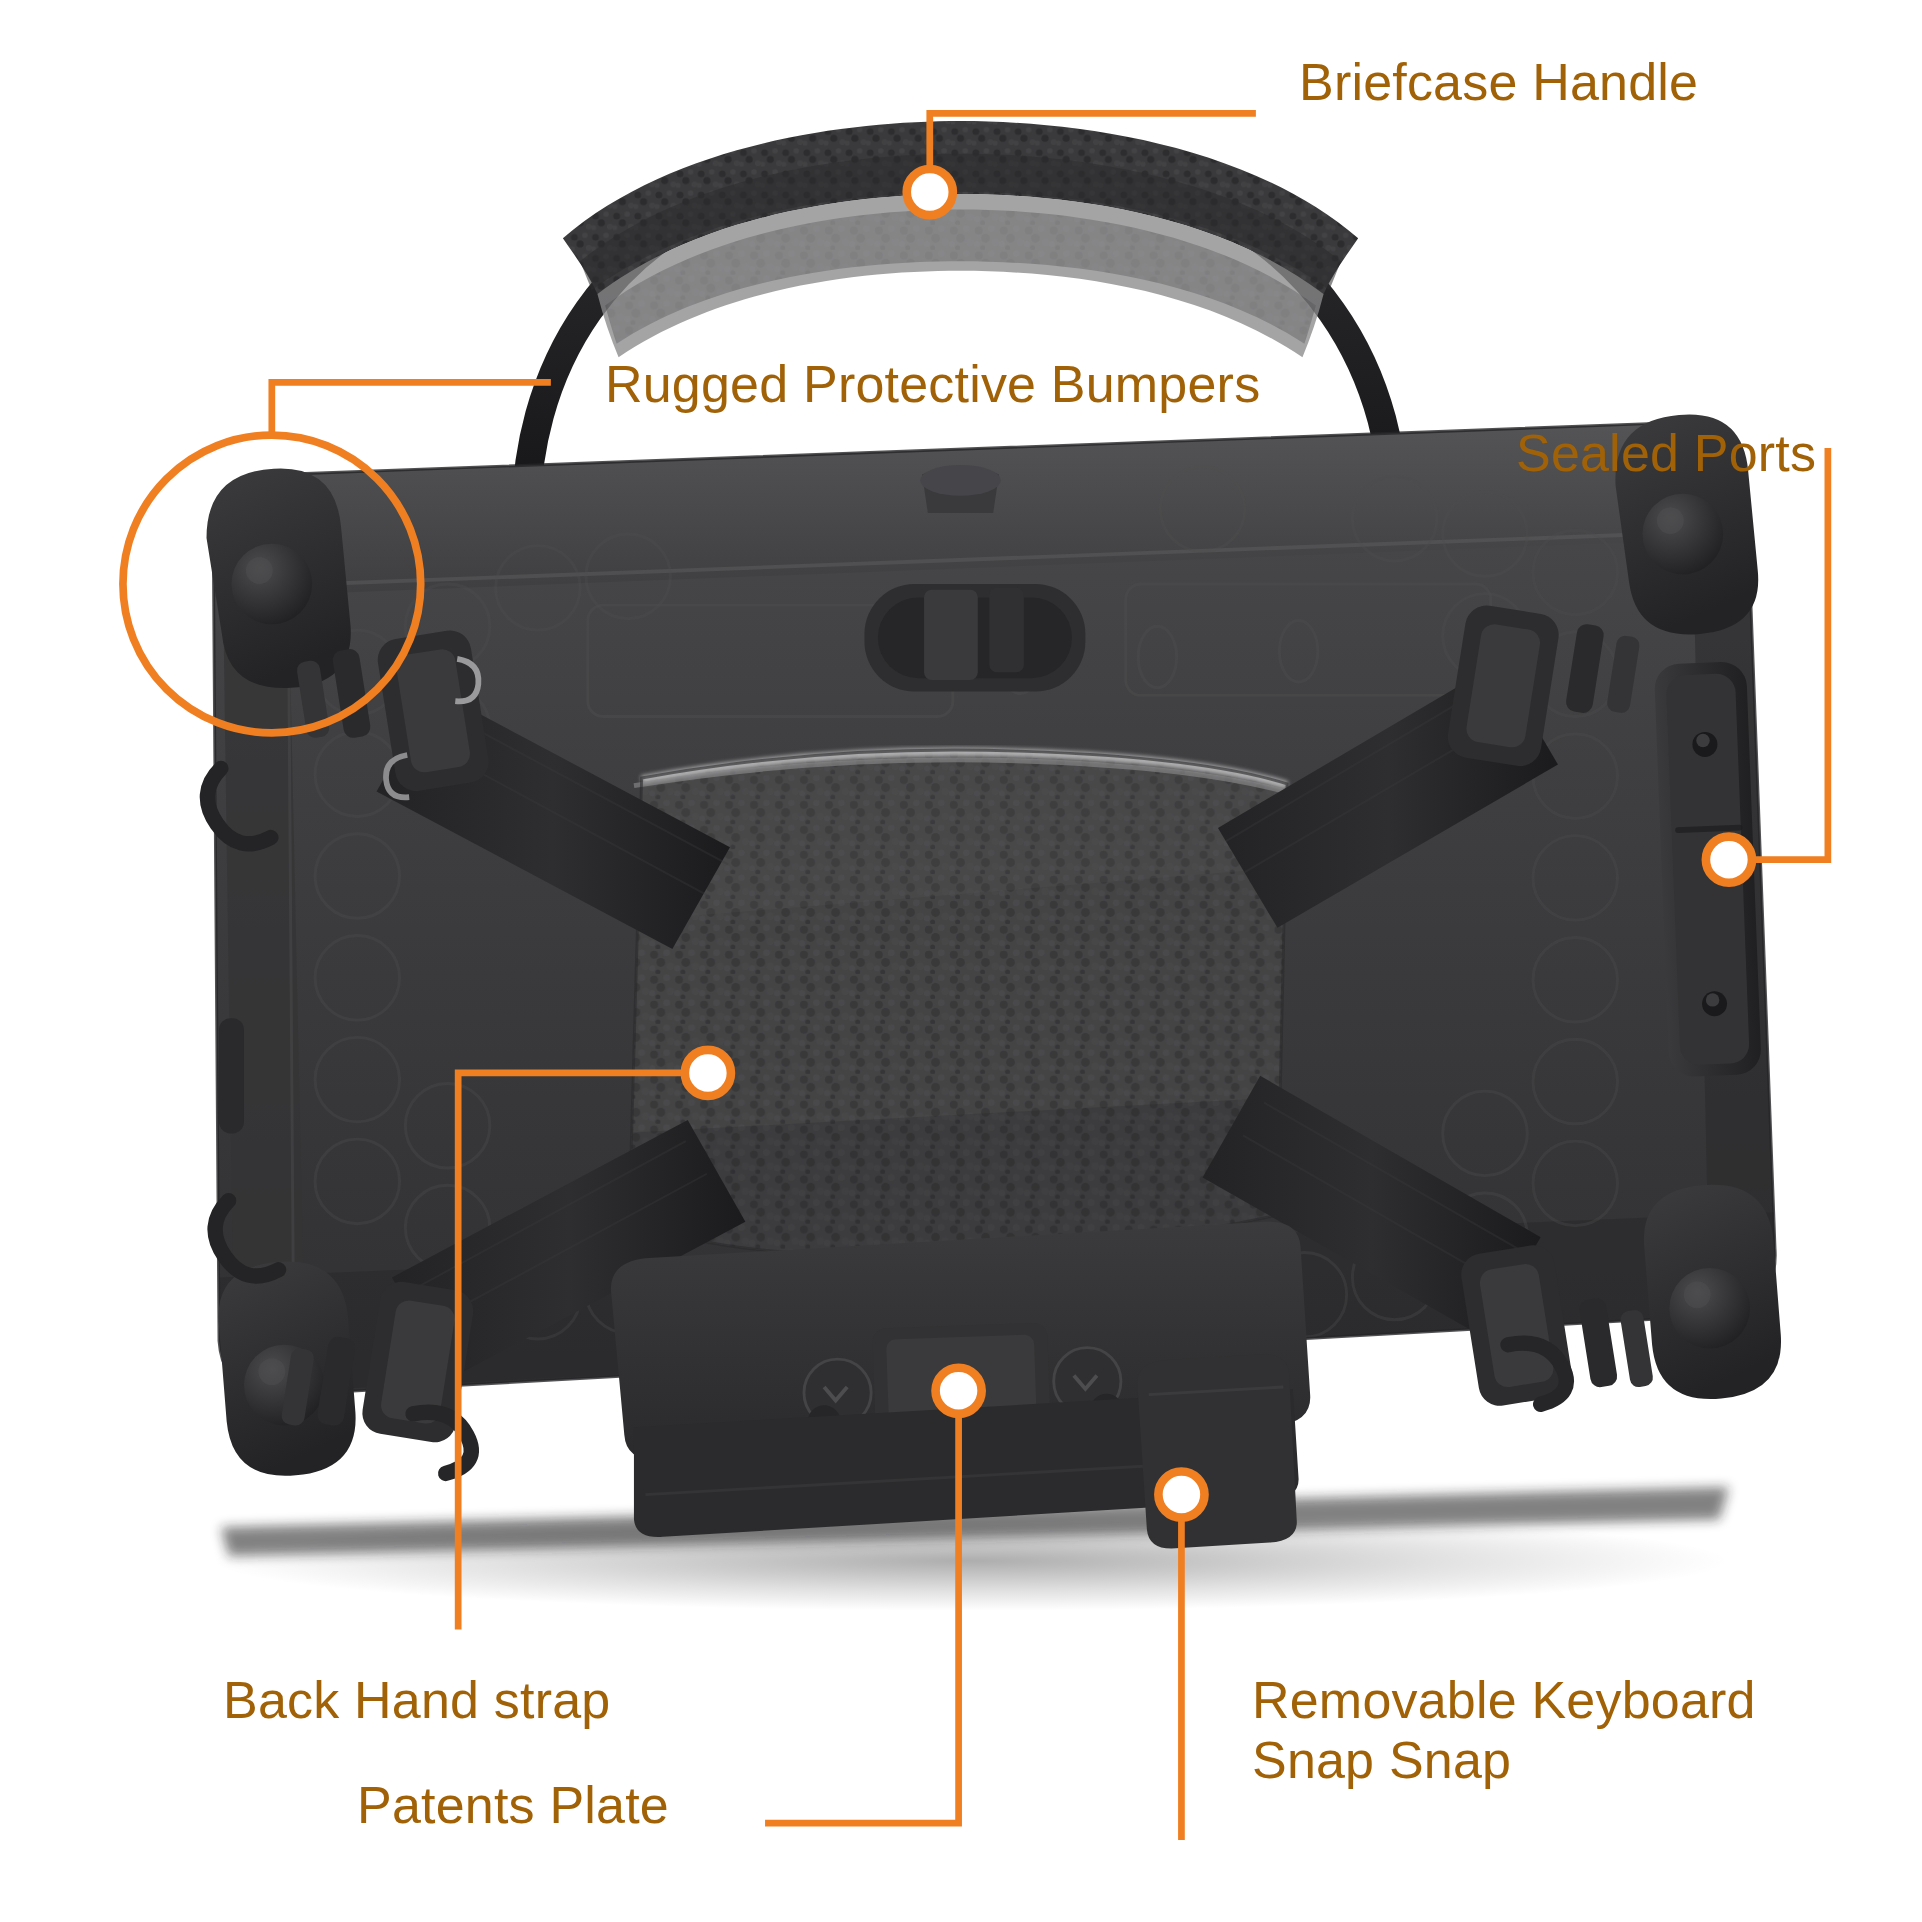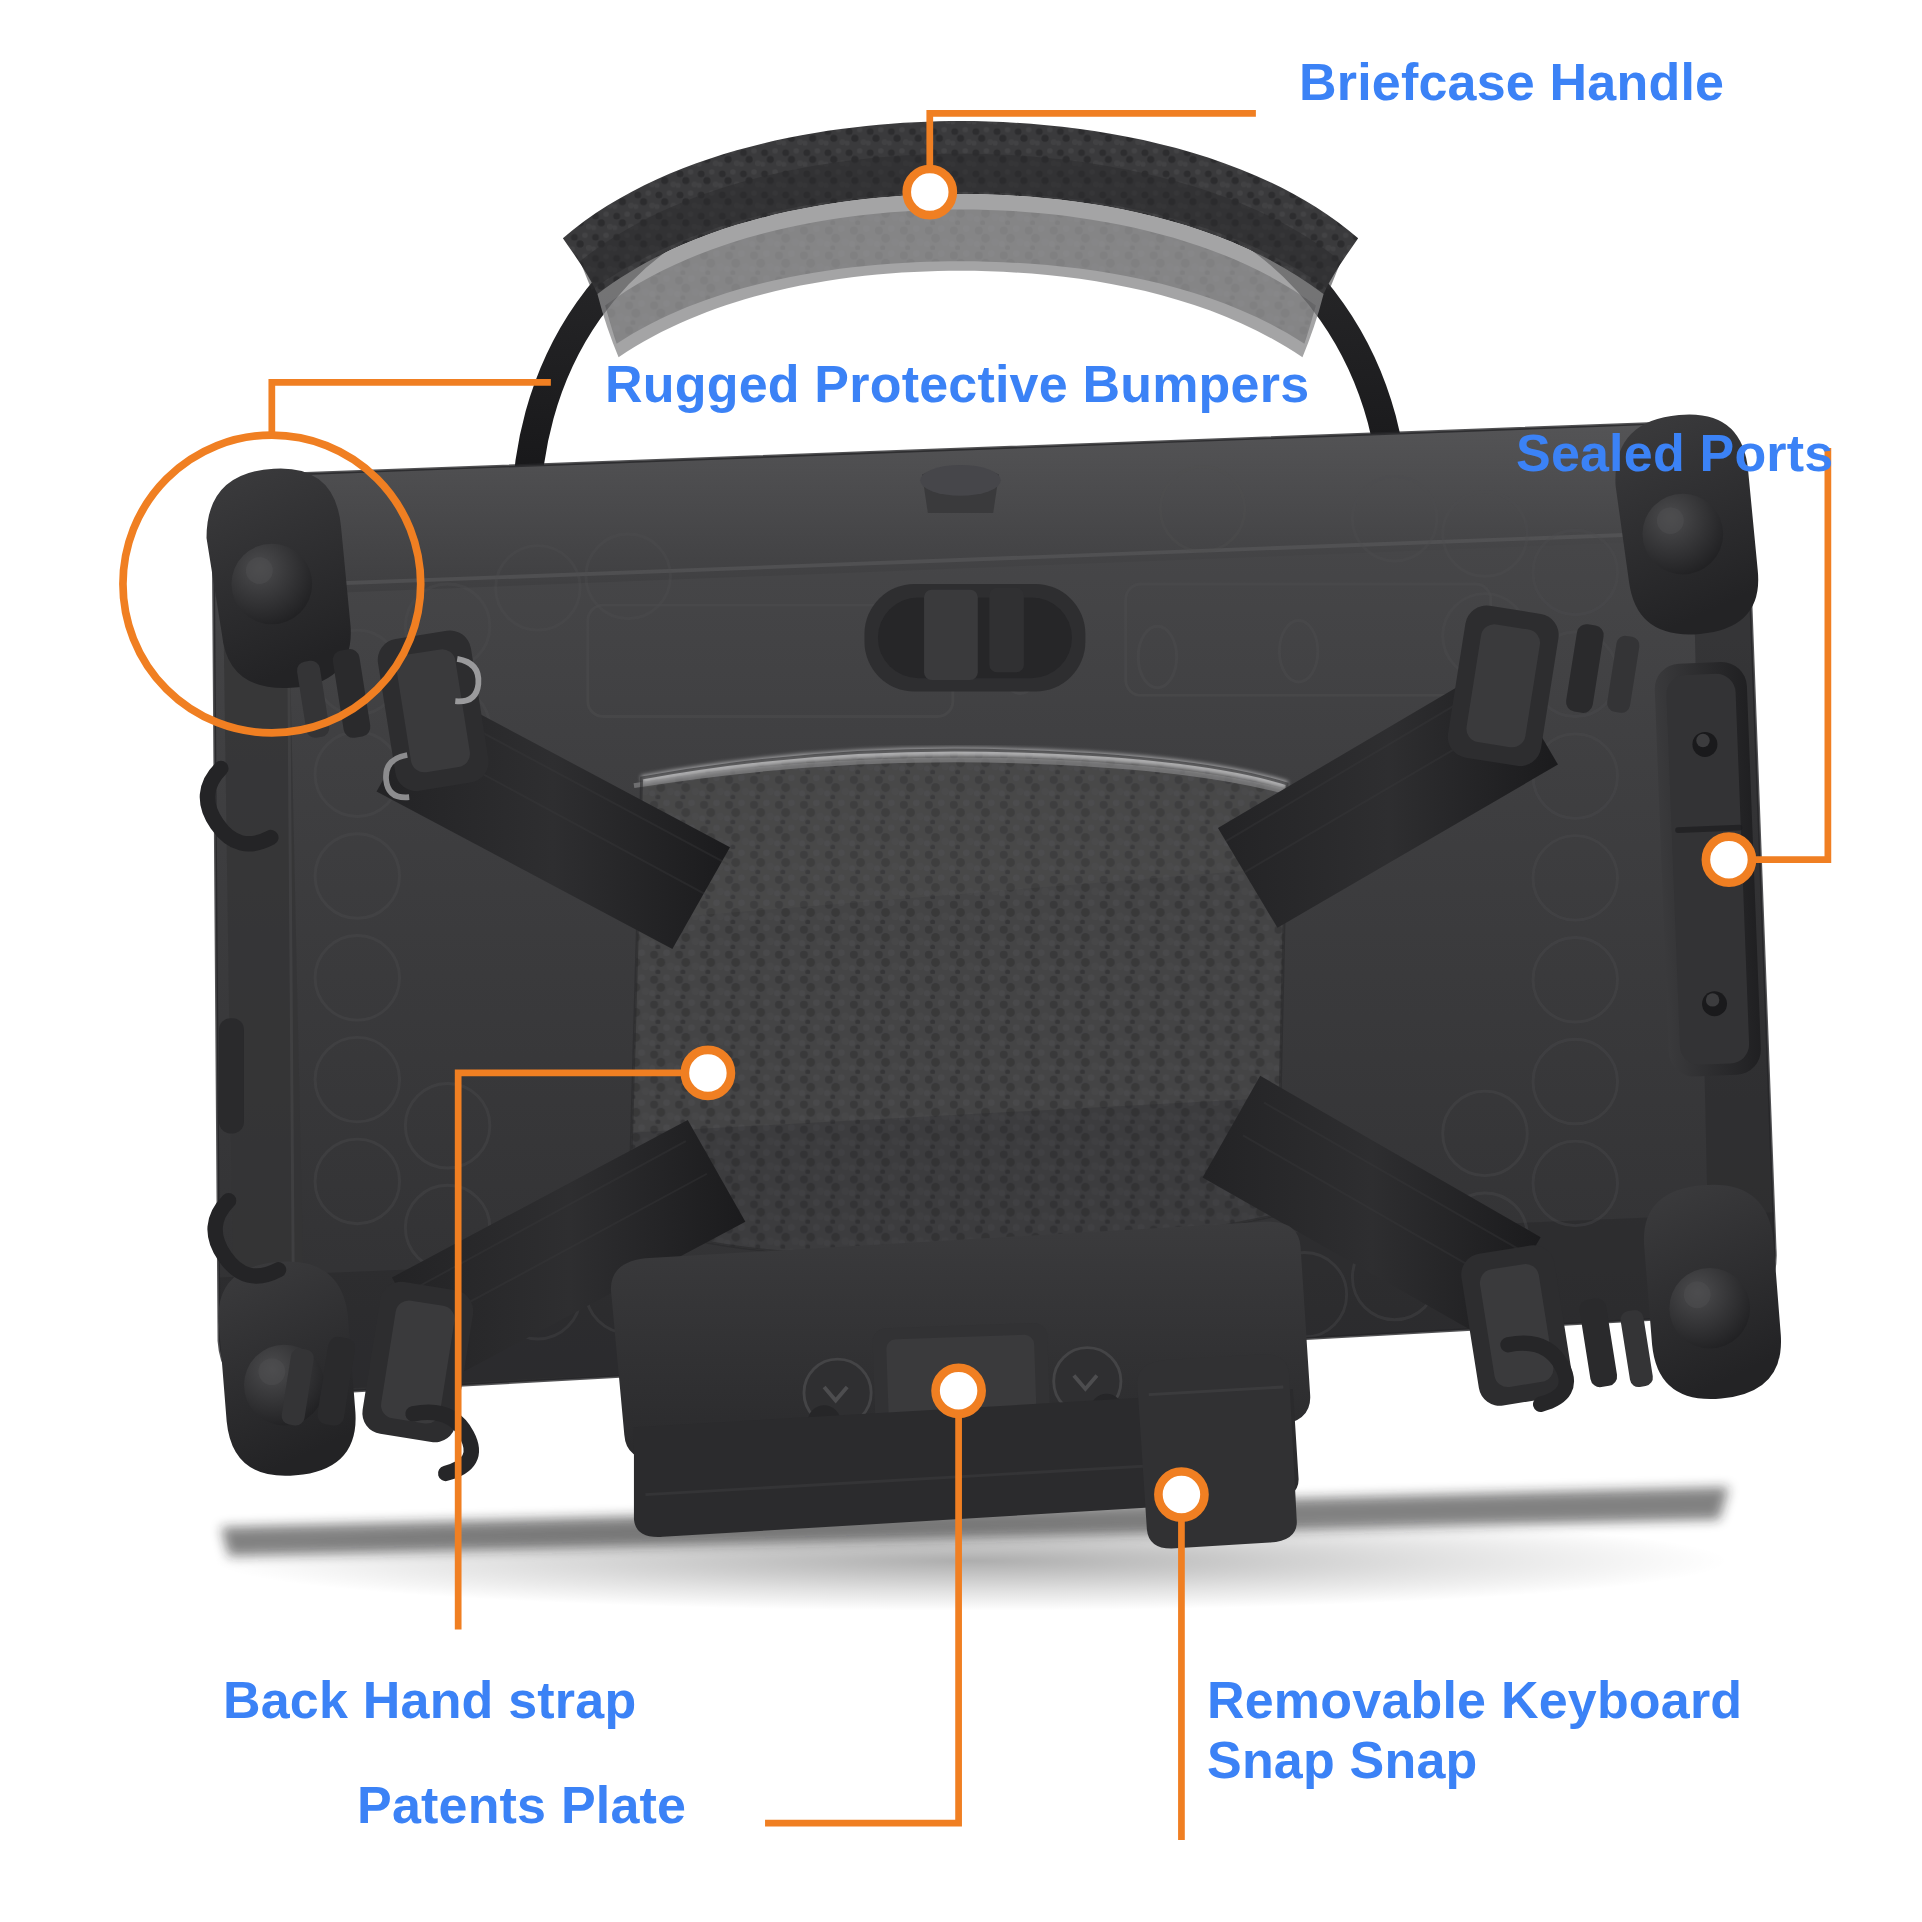--- a/index.html
+++ b/index.html
@@ -7,23 +7,23 @@
   body{
     width:1922px;height:1922px;position:relative;overflow:hidden;
     font-family:"Liberation Sans", sans-serif;
     -webkit-font-smoothing:antialiased;
   }
   #stage{position:absolute;inset:0;width:1922px;height:1922px;background:#fff;}
 
   
   .label{
     position:absolute;
-    color:#3b82f6;
+    color:#a16207;
     font-family:"Liberation Sans", sans-serif;
-    font-weight:700;
+    font-weight:400;
     font-size:52px;
     line-height:60px;
     letter-spacing:0.2px;
     white-space:pre;
   }
   .label.two-line{white-space:normal;}
 
   
   #overlay{position:absolute;left:0;top:0;width:1922px;height:1922px;pointer-events:none;}
 
@@ -389,19 +389,19 @@
   <div class="label" style="left:1299px;top:52px;">Briefcase Handle</div>
 
   <div class="label" style="left:574px;top:354px;margin-left:31px;">Rugged Protective Bumpers</div>
 
   <div class="label" style="left:1516px;top:377px;margin-top:46px;">Sealed Ports</div>
 
   <div class="label" style="left:223px;top:1670px;text-align:center;">Back Hand strap</div>
 
   <div class="label" style="left:357px;top:1775px;">Patents Plate</div>
 
-  <div class="label two-line" style="left:1207px;top:1670px;width:615px;">
+  <div class="label two-line" style="left:1252px;top:1670px;width:615px;">
     <span>Removable Keyboard</span><br>
     <span>Snap Snap</span>
   </div>
 
 </div>
 
 
 </body></html>

